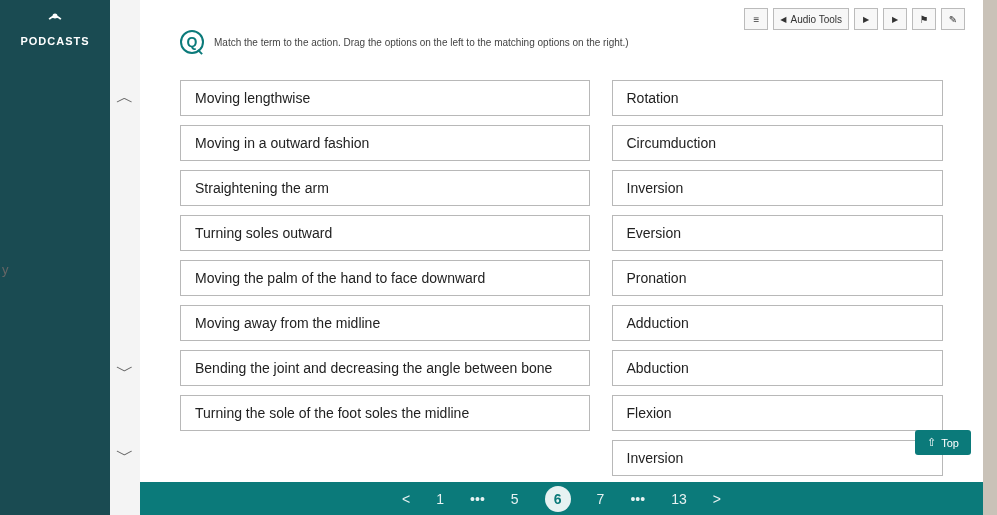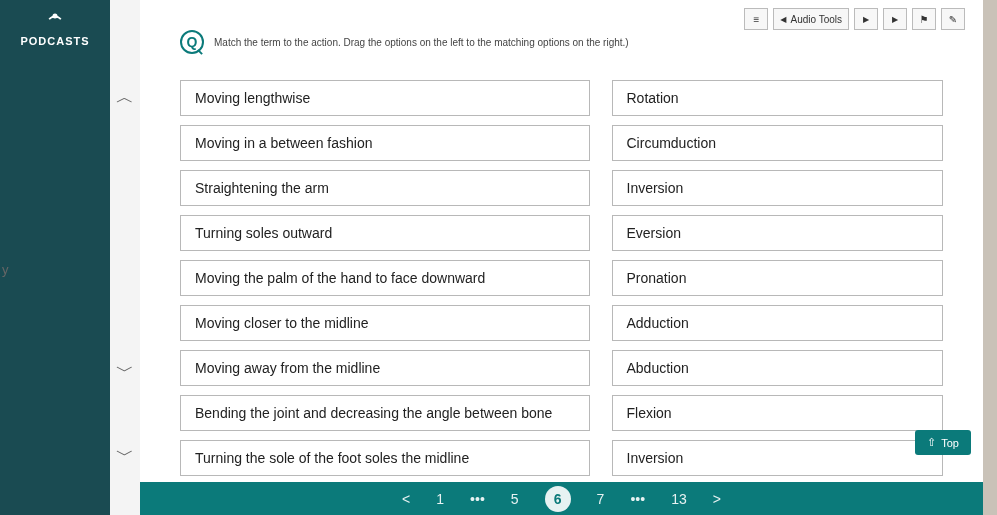--- a/index.html
+++ b/index.html
@@ -160,25 +160,24 @@
     </div>
 
     <div class="question-header">
       <div class="q-icon">Q</div>
       <div class="q-text">Match the term to the action. Drag the options on the left to the matching options on the right.)</div>
     </div>
 
     <div class="match-area">
       <div class="col left" id="left-col">
           <div class="card">Moving lengthwise</div>
-          <div class="card">Moving in a between fashion</div>
+          <div class="card">Moving in a outward fashion</div>
           <div class="card">Straightening the arm</div>
           <div class="card">Turning soles outward</div>
           <div class="card">Moving the palm of the hand to face downward</div>
-          <div class="card">Moving closer to the midline</div>
           <div class="card">Moving away from the midline</div>
           <div class="card">Bending the joint and decreasing the angle between bone</div>
           <div class="card">Turning the sole of the foot soles the midline</div>
         </div>
       <div class="col right" id="right-col">
           <div class="card">Rotation</div>
           <div class="card">Circumduction</div>
           <div class="card">Inversion</div>
           <div class="card">Eversion</div>
           <div class="card">Pronation</div>

